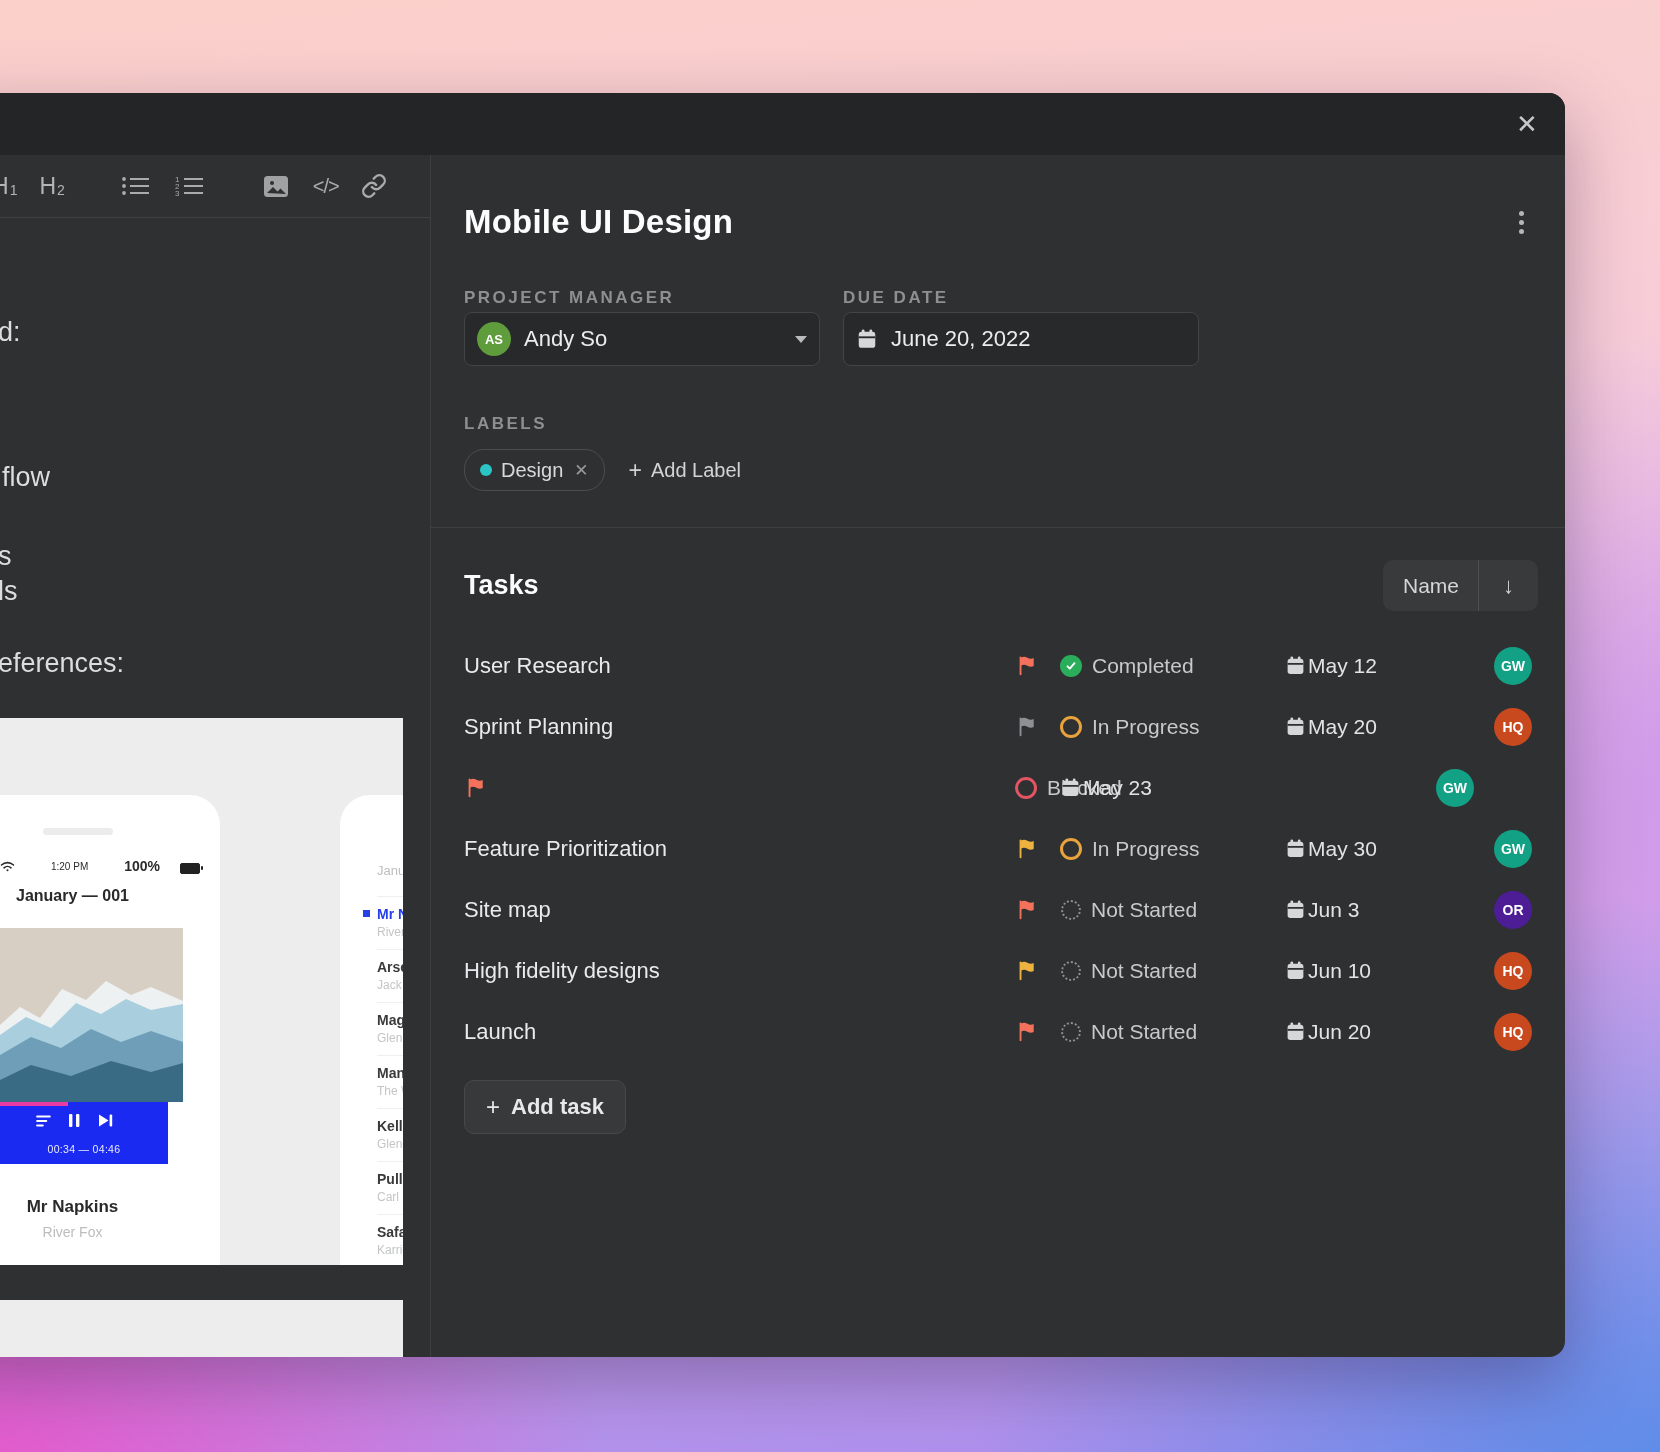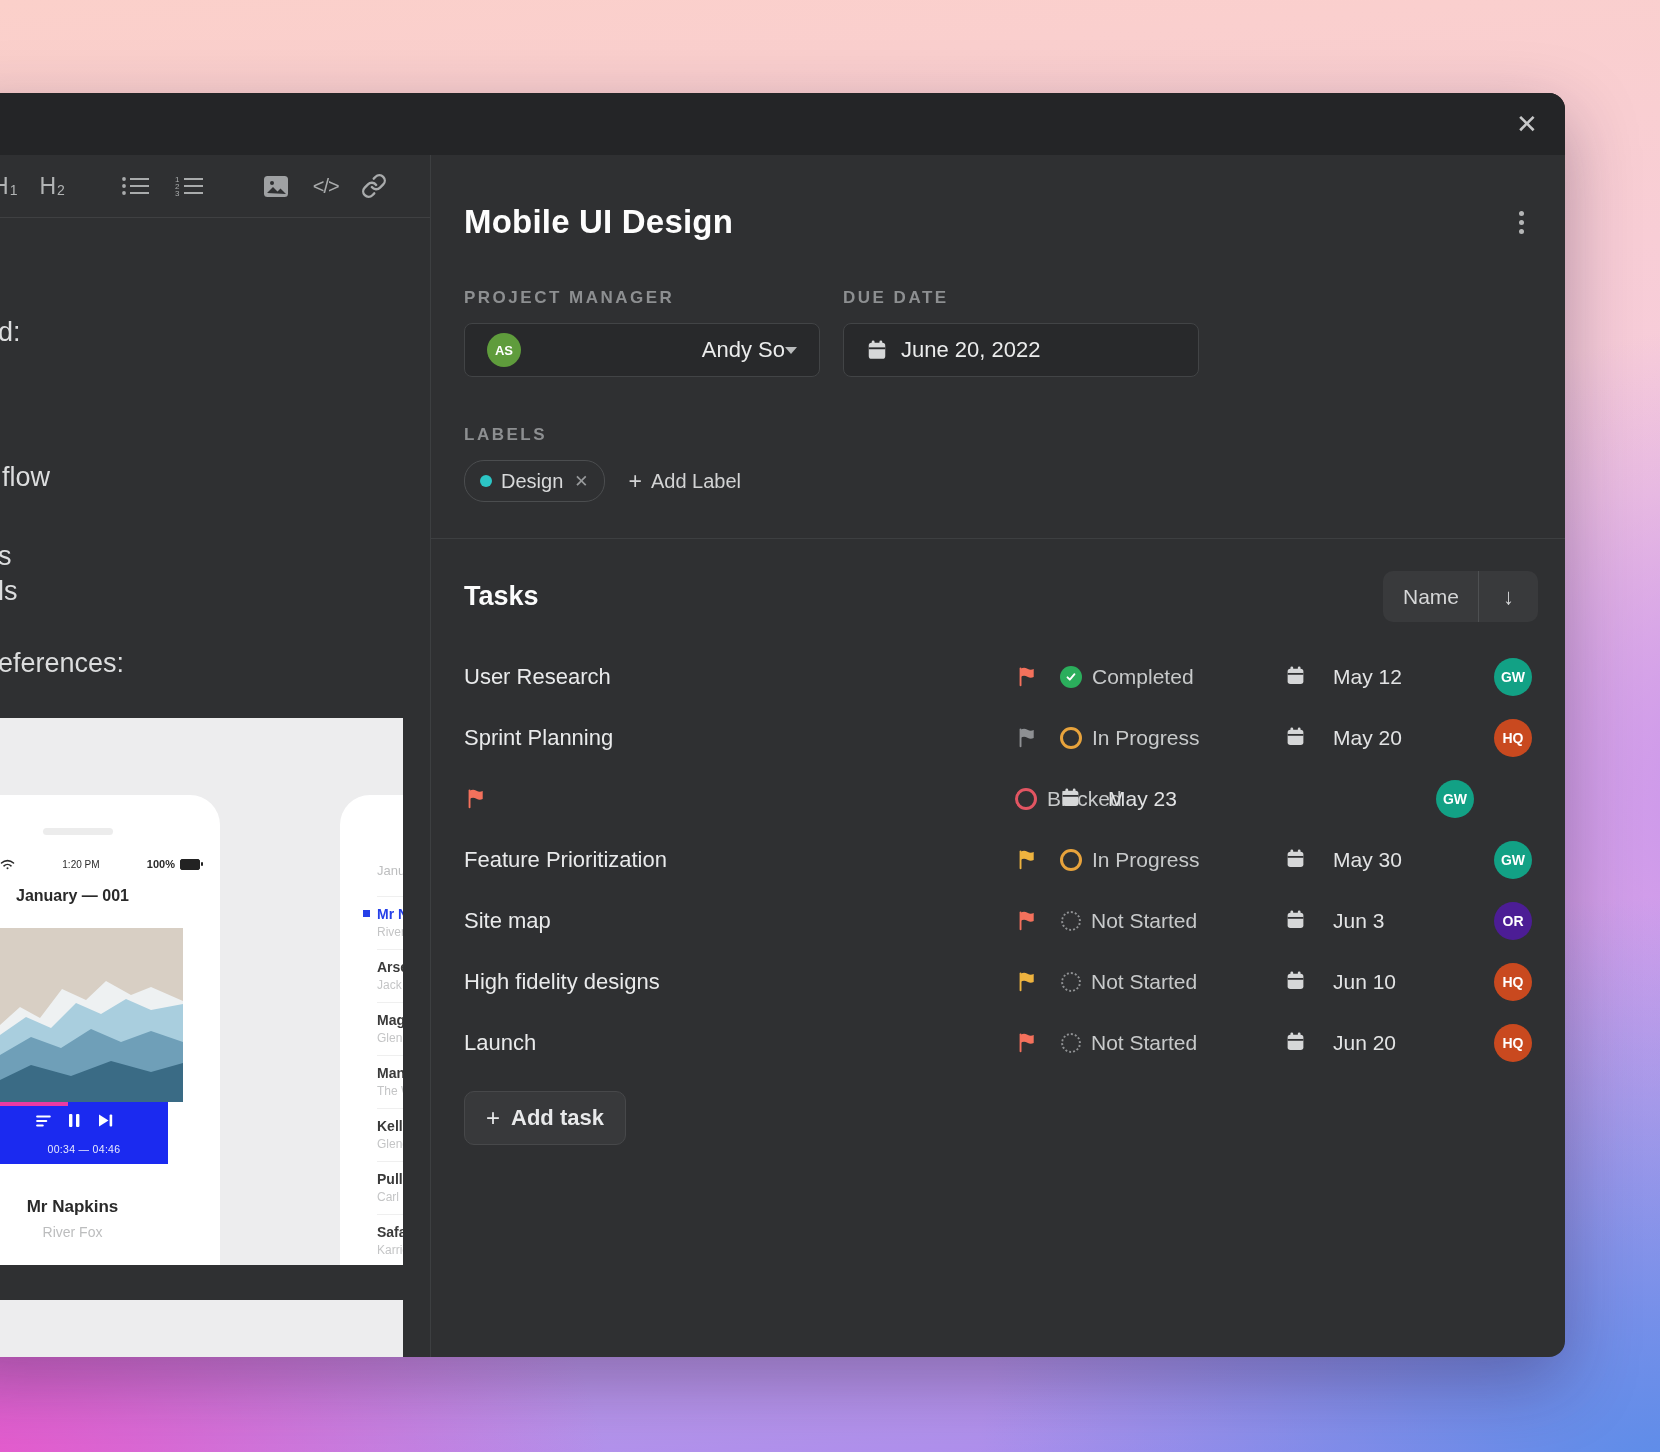--- a/index.html
+++ b/index.html
@@ -35,21 +35,21 @@
   .frag{position:absolute;left:58px;color:#dcddde;font-size:27px;white-space:nowrap;}
   .frag1{top:162px}.frag2{top:307px;left:62px}.frag3{top:386px}.frag4{top:421px}.frag5{top:493px}
 
   .doc-image{position:absolute;left:0;top:563px;width:463px;height:547px;background:#ededee;overflow:hidden;}
   .phone{position:absolute;top:77px;background:#fff;border-radius:30px 30px 0 0;}
   .phone1{left:-15px;width:295px;height:470px;}
   .phone2{left:400px;width:200px;height:470px;}
   .notch{position:absolute;left:118px;top:33px;width:70px;height:7px;border-radius:4px;background:#ececec;}
   .pstatus{position:absolute;left:75px;top:63px;width:200px;display:flex;align-items:center;justify-content:space-between;color:#2b2b2b;}
   .ptime{font-size:10px;font-weight:400;}
-  .pbatt{display:flex;align-items:flex-end;gap:5px;font-size:11px;font-weight:700;}
+  .pbatt{display:flex;align-items:flex-end;gap:20px;font-size:14px;font-weight:700;}
   .batt{width:18px;height:9px;border:1.5px solid #222;border-radius:2px;background:#222;position:relative;}
   .batt:after{content:"";position:absolute;right:-4px;top:2px;width:2px;height:4px;background:#222;border-radius:1px;}
   .ptitle{position:absolute;left:0;top:92px;width:295px;text-align:center;font-size:16px;font-weight:700;color:#2a2a2a;}
   .artwork{position:absolute;left:75px;top:133px;width:183px;height:174px;}
   .player{position:absolute;left:75px;top:307px;width:168px;height:62px;background:#1b2af0;}
   .player .prog{position:absolute;left:0;top:0;width:68px;height:4px;background:#ea3aa4;}
   .player .picons{position:absolute;left:36px;top:12px;width:100px;display:flex;align-items:center;gap:18px;}
   .player .ptime2{position:absolute;left:0;top:41px;width:168px;text-align:center;
     font-size:10.5px;color:rgba(255,255,255,.9);letter-spacing:.3px;}
   .song-title{position:absolute;left:0;top:402px;width:295px;text-align:center;font-size:17px;font-weight:700;color:#2a2a2a;}
@@ -67,22 +67,22 @@
   
   .task-panel{flex:1;position:relative;}
   .panel-inner{padding:48px 27px 0 33px;}
   .head-row{display:flex;align-items:flex-start;justify-content:space-between;}
   .proj-title{font-size:33px;font-weight:700;color:#fdfdfd;letter-spacing:.2px;}
   .kebab{display:flex;flex-direction:column;gap:4px;padding:8px 14px;cursor:pointer;}
   .kebab i{width:5px;height:5px;border-radius:50%;background:#b5b6b7;}
   .meta-row{display:flex;gap:23px;margin-top:46px;}
   .meta-col{width:356px;}
   .sec-label{font-size:17px;font-weight:600;letter-spacing:2.5px;color:#8d8f91;}
-  .field{margin-top:15px;height:54px;background:#28292b;border:1px solid #424446;border-radius:8px;
-    display:flex;align-items:center;padding:0 22px;cursor:pointer;box-sizing:border-box;text-align:right;}
+  .field{margin-top:4px;height:54px;background:#28292b;border:1px solid #424446;border-radius:8px;
+    display:flex;align-items:center;padding:0 12px;cursor:pointer;box-sizing:border-box;}
   .avatar{border-radius:50%;display:inline-flex;align-items:center;justify-content:center;
     color:#fff;font-weight:700;flex:0 0 auto;}
   .av-meta{width:34px;height:34px;font-size:13px;background:#5f9c3c;}
   .field .fname{font-size:22px;color:#ebecec;margin-left:13px;flex:1;}
   .caret{width:0;height:0;border-left:6px solid transparent;border-right:6px solid transparent;border-top:7px solid #b9bbbc;}
   .field .ftext{font-size:22px;color:#ebecec;margin-left:13px;}
   .labels-sec{margin-top:48px;}
   .labels-row{display:flex;align-items:center;margin-top:15px;text-align:center;}
   .label-pill{height:40px;border:1px solid #4b4d4f;border-radius:20px;display:flex;align-items:center;
     padding:0 15px;gap:9px;}
@@ -102,21 +102,21 @@
   .task-row{height:61px;display:grid;grid-template-columns:1fr 45px 225px 195px 58px;
     align-items:center;padding:0 27px 0 33px;cursor:pointer;}
   .task-name{font-size:22px;color:#e9eaeb;}
   .cell-flag{display:flex;align-items:center;}
   .cell-status{display:flex;align-items:center;gap:10px;}
   .status-label{font-size:21px;color:#c7c9ca;}
   .st{width:22px;height:22px;border-radius:50%;display:inline-flex;align-items:center;justify-content:center;flex:0 0 auto;box-sizing:border-box;}
   .st svg{width:14px;height:14px;}
   .st.in-progress,.st.blocked{border:3px solid;}
   .st.not-started{width:20px;height:20px;border:2px dotted #8f9193;margin-left:1px;}
-  .cell-date{display:flex;align-items:flex-start;gap:27px;}
+  .cell-date{display:flex;align-items:center;gap:2px;}
   .date-label{font-size:21px;color:#e2e3e4;}
   .task-avatar{width:38px;height:38px;font-size:14px;margin-left:auto;margin-right:6px;}
   .add-task{margin-top:18px;height:52px;display:inline-flex;align-items:center;gap:11px;padding:0 21px;
     background:#38393b;border:1px solid #47484a;border-radius:10px;cursor:pointer;}
   .add-task .plus{font-size:24px;color:#e8e9ea;}
   .add-task .txt{font-size:22px;font-weight:700;color:#e8e9ea;}
 </style>
 </head>
 <body>
 

